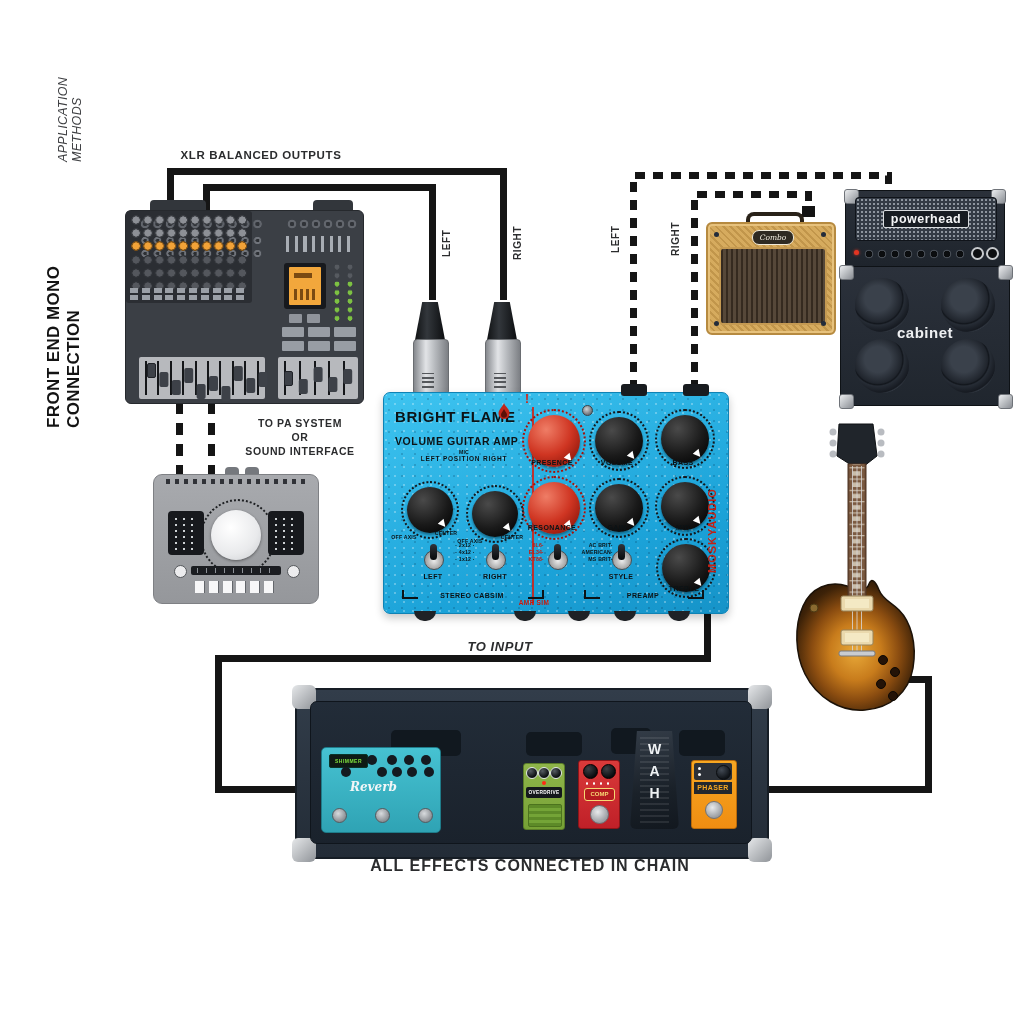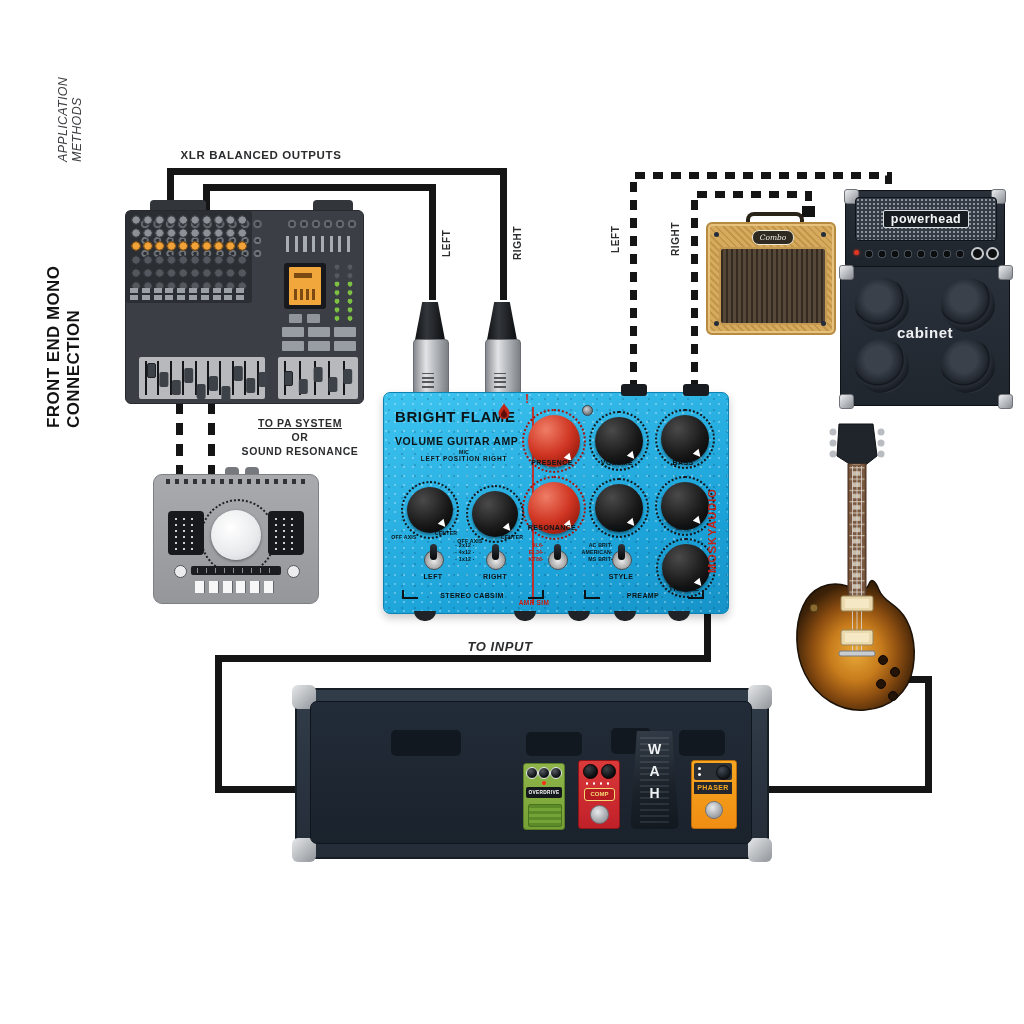--- a/index.html
+++ b/index.html
@@ -165,27 +165,28 @@
 
   <div class="abs sidebar">
     <div class="side-cat vtext">APPLICATION METHODS</div>
     <div class="side-title vtext">FRONT END MONO CONNECTION</div>
   </div>
 
   <div class="lbl" style="left:172px;top:149px;width:178px;font-size:11.5px;">XLR BALANCED OUTPUTS</div>
   <div class="lbl vtext" style="left:441px;top:219px;height:48px;font-size:10px;">LEFT</div>
   <div class="lbl vtext" style="left:512px;top:219px;height:48px;font-size:10px;">RIGHT</div>
   <div class="lbl" style="left:240px;top:416px;width:120px;font-size:10.5px;line-height:14px;">
-    <span style="display:block;text-decoration:underline;">TO PA SYSTEM</span>
+    <span style="display:block;">TO PA SYSTEM</span>
     <span style="display:block;">OR</span>
-    <span style="display:block;">SOUND RESONANCE</span>
+    <span style="display:block;">SOUND INTERFACE</span>
   </div>
   <div class="lbl vtext" style="left:610px;top:213px;height:52px;font-size:10px;">LEFT</div>
   <div class="lbl vtext" style="left:670px;top:213px;height:52px;font-size:10px;">RIGHT</div>
   <div class="lbl" style="left:440px;top:639px;width:120px;font-size:13px;font-style:italic;">TO INPUT</div>
+  <div class="lbl boardlabel" style="left:290px;top:857px;width:480px;letter-spacing:1px;">ALL EFFECTS CONNECTED IN CHAIN</div>
 
   <div class="dev mixer">
     <div class="mxbump" style="left:25px;width:56px;"></div>
     <div class="mxbump" style="left:188px;width:40px;"></div>
     <div class="mxbody">
       <div class="dotrow mx-topdotsL"></div>
       <div class="dotrow mx-topdotsR"></div>
       <div class="dotrow mx-jacks"></div>
       <div class="dotrow mx-sw"></div>
       <div class="mx-panel">
@@ -445,20 +446,29 @@
     <div class="bcap" style="left:-5px;top:-5px;"></div>
     <div class="bcap" style="left:451px;top:-5px;"></div>
     <div class="bcap" style="left:-5px;top:148px;"></div>
     <div class="bcap" style="left:451px;top:148px;"></div>
     <div class="floor">
       <div class="hump" style="left:80px;top:28px;width:70px;height:26px;"></div>
       <div class="hump" style="left:215px;top:30px;width:56px;height:24px;"></div>
       <div class="hump" style="left:300px;top:26px;width:40px;height:26px;"></div>
       <div class="hump" style="left:368px;top:28px;width:46px;height:26px;"></div>
 
+      <div class="fx rv">
+        <div class="rvscr">SHIMMER</div>
+        <div class="rvk" style="left:45px;top:7px;box-shadow:20px 0 #141a20,37px 0 #141a20,54px 0 #141a20;"></div>
+        <div class="rvk" style="left:19px;top:19px;box-shadow:36px 0 #141a20,51px 0 #141a20,66px 0 #141a20,83px 0 #141a20;"></div>
+        <div class="rvname">Reverb</div>
+        <div class="rft" style="left:10px;"></div>
+        <div class="rft" style="left:53px;"></div>
+        <div class="rft" style="left:96px;"></div>
+      </div>
 
 
       <div class="fx od">
         <div class="odk" style="left:2px;"></div>
         <div class="odk" style="left:14px;"></div>
         <div class="odk" style="left:26px;"></div>
         <div class="odled"></div>
         <div class="odband">OVERDRIVE</div>
         <div class="odridge"></div>
       </div>

